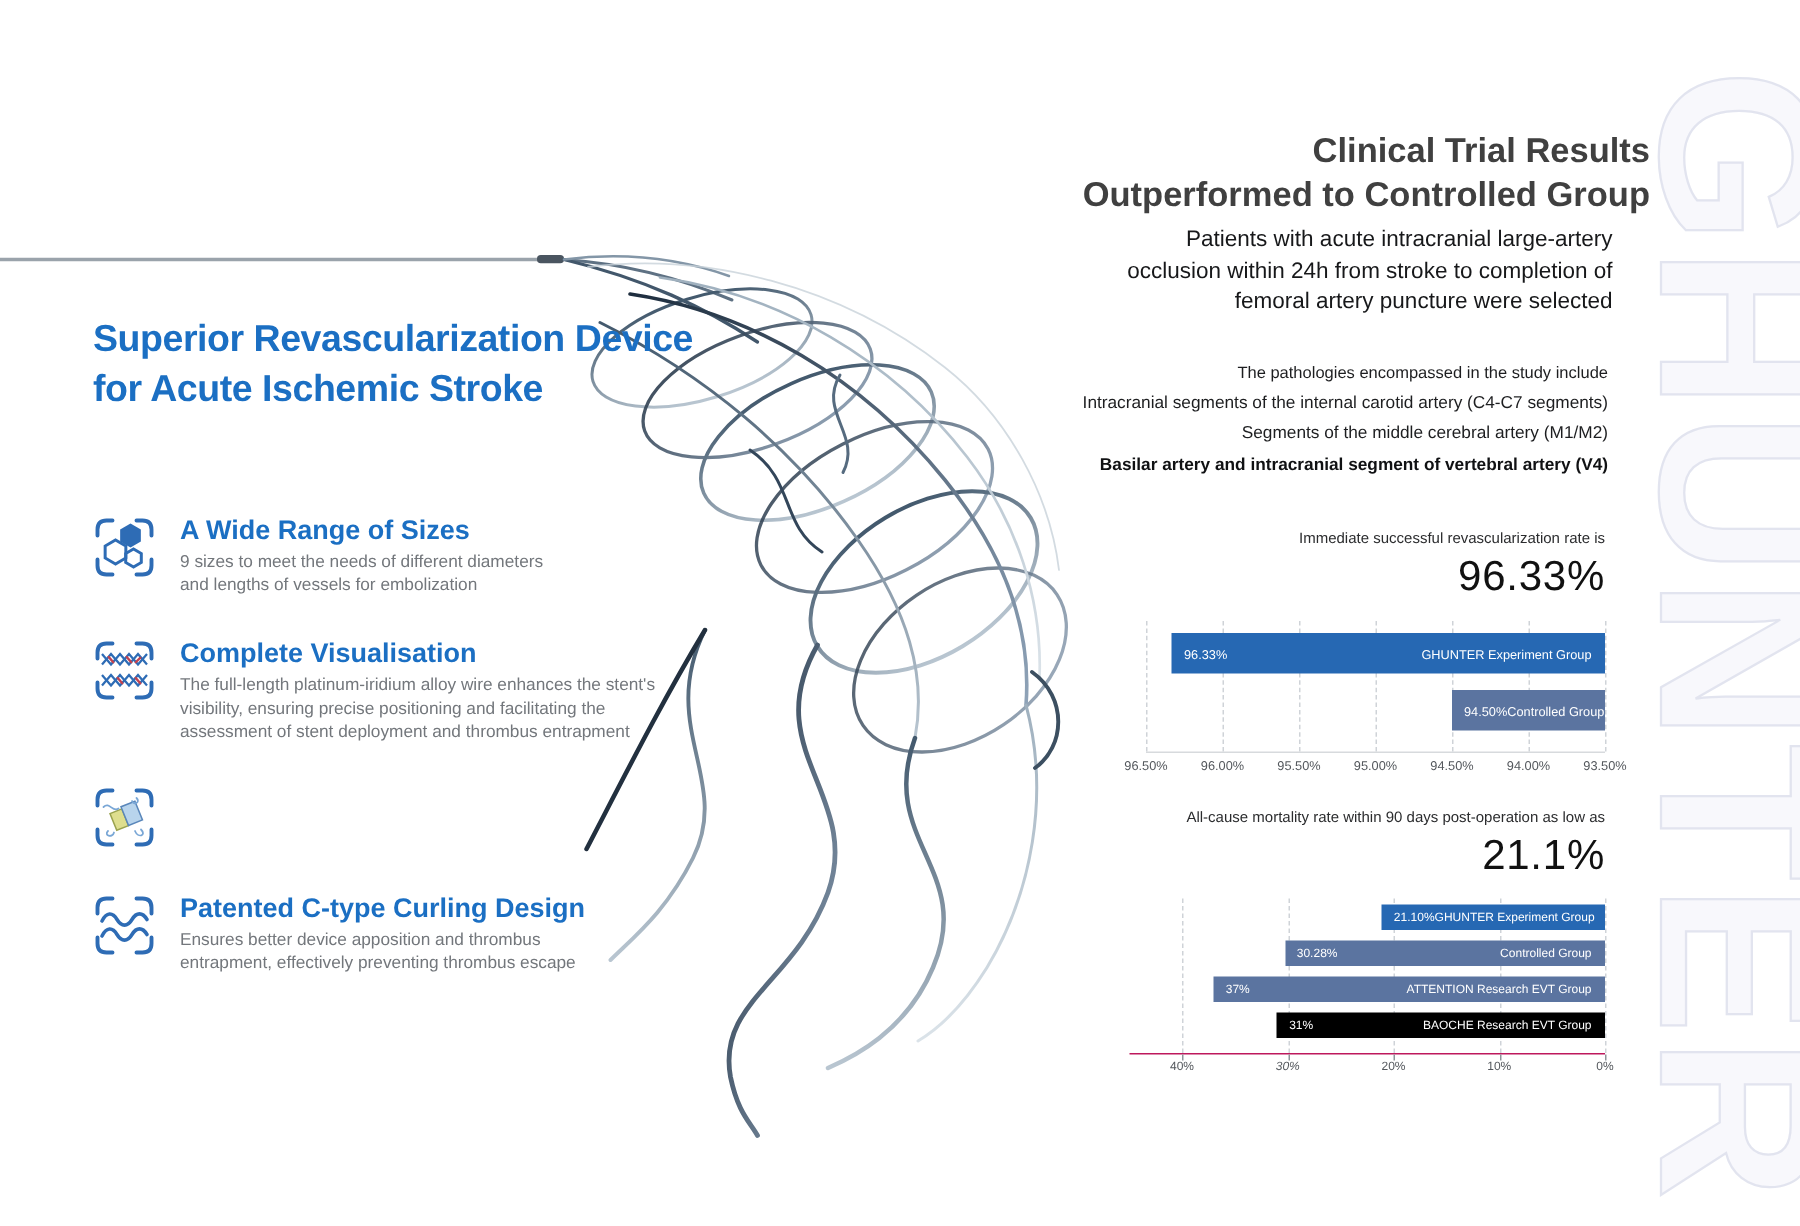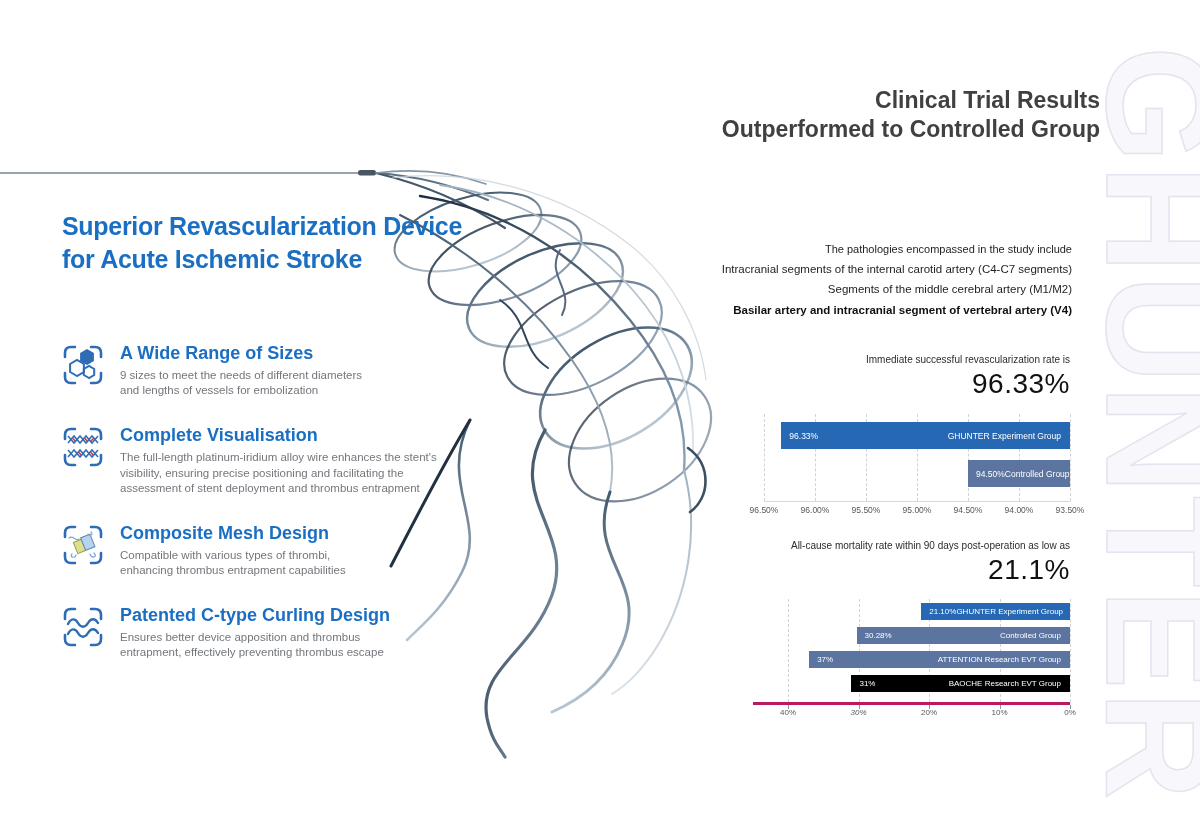--- a/index.html
+++ b/index.html
@@ -48,21 +48,21 @@
   .pathologies .bold{font-weight:700;color:#101113;}
 
   
   .chart{position:absolute;right:130px;z-index:2;text-align:right;}
   #chart1{top:354px;width:306px;}
   #chart2{top:540px;width:317px;}
   .chart-caption{font-size:10px;color:#2b2c2e;}
   .chart-big{font-size:28px;color:#111;margin:3px 0 0;letter-spacing:.5px;}
   .plot{position:relative;text-align:left;}
   #chart1 .plot{height:87px;margin-top:14px;border-bottom:1px solid #d7dadd;}
-  #chart2 .plot{height:103px;margin-top:13px;border-bottom:3px solid #be185d;}
+  #chart2 .plot{height:103px;margin-top:13px;border-bottom:1px solid #be185d;}
   .gridline{position:absolute;top:0;bottom:0;width:0;border-left:1px dashed #cfd3d8;}
   .bar{
     position:absolute;right:0;display:flex;justify-content:space-between;align-items:center;
     color:#fff;white-space:nowrap;
   }
   #chart1 .bar{font-size:8.5px;}
   #chart2 .bar{font-size:8px;}
   .bar-val{padding-left:8px;}
   .bar-lbl{padding-right:9px;}
   .ticks{position:relative;height:16px;text-align:right;}
@@ -191,25 +191,20 @@
           <rect x="15" y="17" width="8.5" height="12" fill="#dede8e" stroke="#9aa24e" stroke-width="1"></rect>
           <rect x="23.5" y="15.5" width="10" height="13.5" fill="#b8d4ec" stroke="#5a87ba" stroke-width="1"></rect>
         </g>
         <g fill="none" stroke="#7aa7d6" stroke-width="1.2" stroke-linecap="round">
           <path d="M9,16 C13,12 15,20 19,17"></path>
           <path d="M34,31 C38,35 32,37 30,32"></path>
           <path d="M31,10 C34,13 29,15 28,12"></path>
           <path d="M12,32 C9,35 15,37 16,33"></path>
         </g>
       </svg>
-      <div>
-        <div class="ftitle">Composite Mesh Design</div>
-        <div class="fbody">Compatible with various types of thrombi,
-enhancing thrombus entrapment capabilities</div>
-      </div>
     </div>
 
     <div class="feature">
       <svg class="ficon" viewBox="0 0 46 46">
         <g fill="none" stroke="#2e6cb5" stroke-width="2.6" stroke-linecap="round">
           <path d="M15,5 H11 Q5,5 5,11 V15"></path>
             <path d="M31,5 H35 Q41,5 41,11 V15"></path>
           <path d="M5,31 V35 Q5,41 11,41 H15"></path>
             <path d="M41,31 V35 Q41,41 35,41 H31"></path>
         </g>
@@ -224,20 +219,23 @@
 entrapment, effectively preventing thrombus escape</div>
       </div>
     </div>
   </div>
 
   <div class="r-heading">
     <div>Clinical Trial Results</div>
     <div>Outperformed to Controlled Group</div>
   </div>
 
+  <div class="r-intro">Patients with acute intracranial large-artery
+occlusion within 24h from stroke to completion of
+femoral artery puncture were selected</div>
 
   <div class="pathologies">
     <div class="lead">The pathologies encompassed in the study include</div>
     <div>Intracranial segments of the internal carotid artery (C4-C7 segments)</div>
     <div>Segments of the middle cerebral artery (M1/M2)</div>
     <div class="bold">Basilar artery and intracranial segment of vertebral artery (V4)</div>
   </div>
 
   <div id="chart1" class="chart">
     <div class="chart-caption">Immediate successful revascularization rate is</div>

